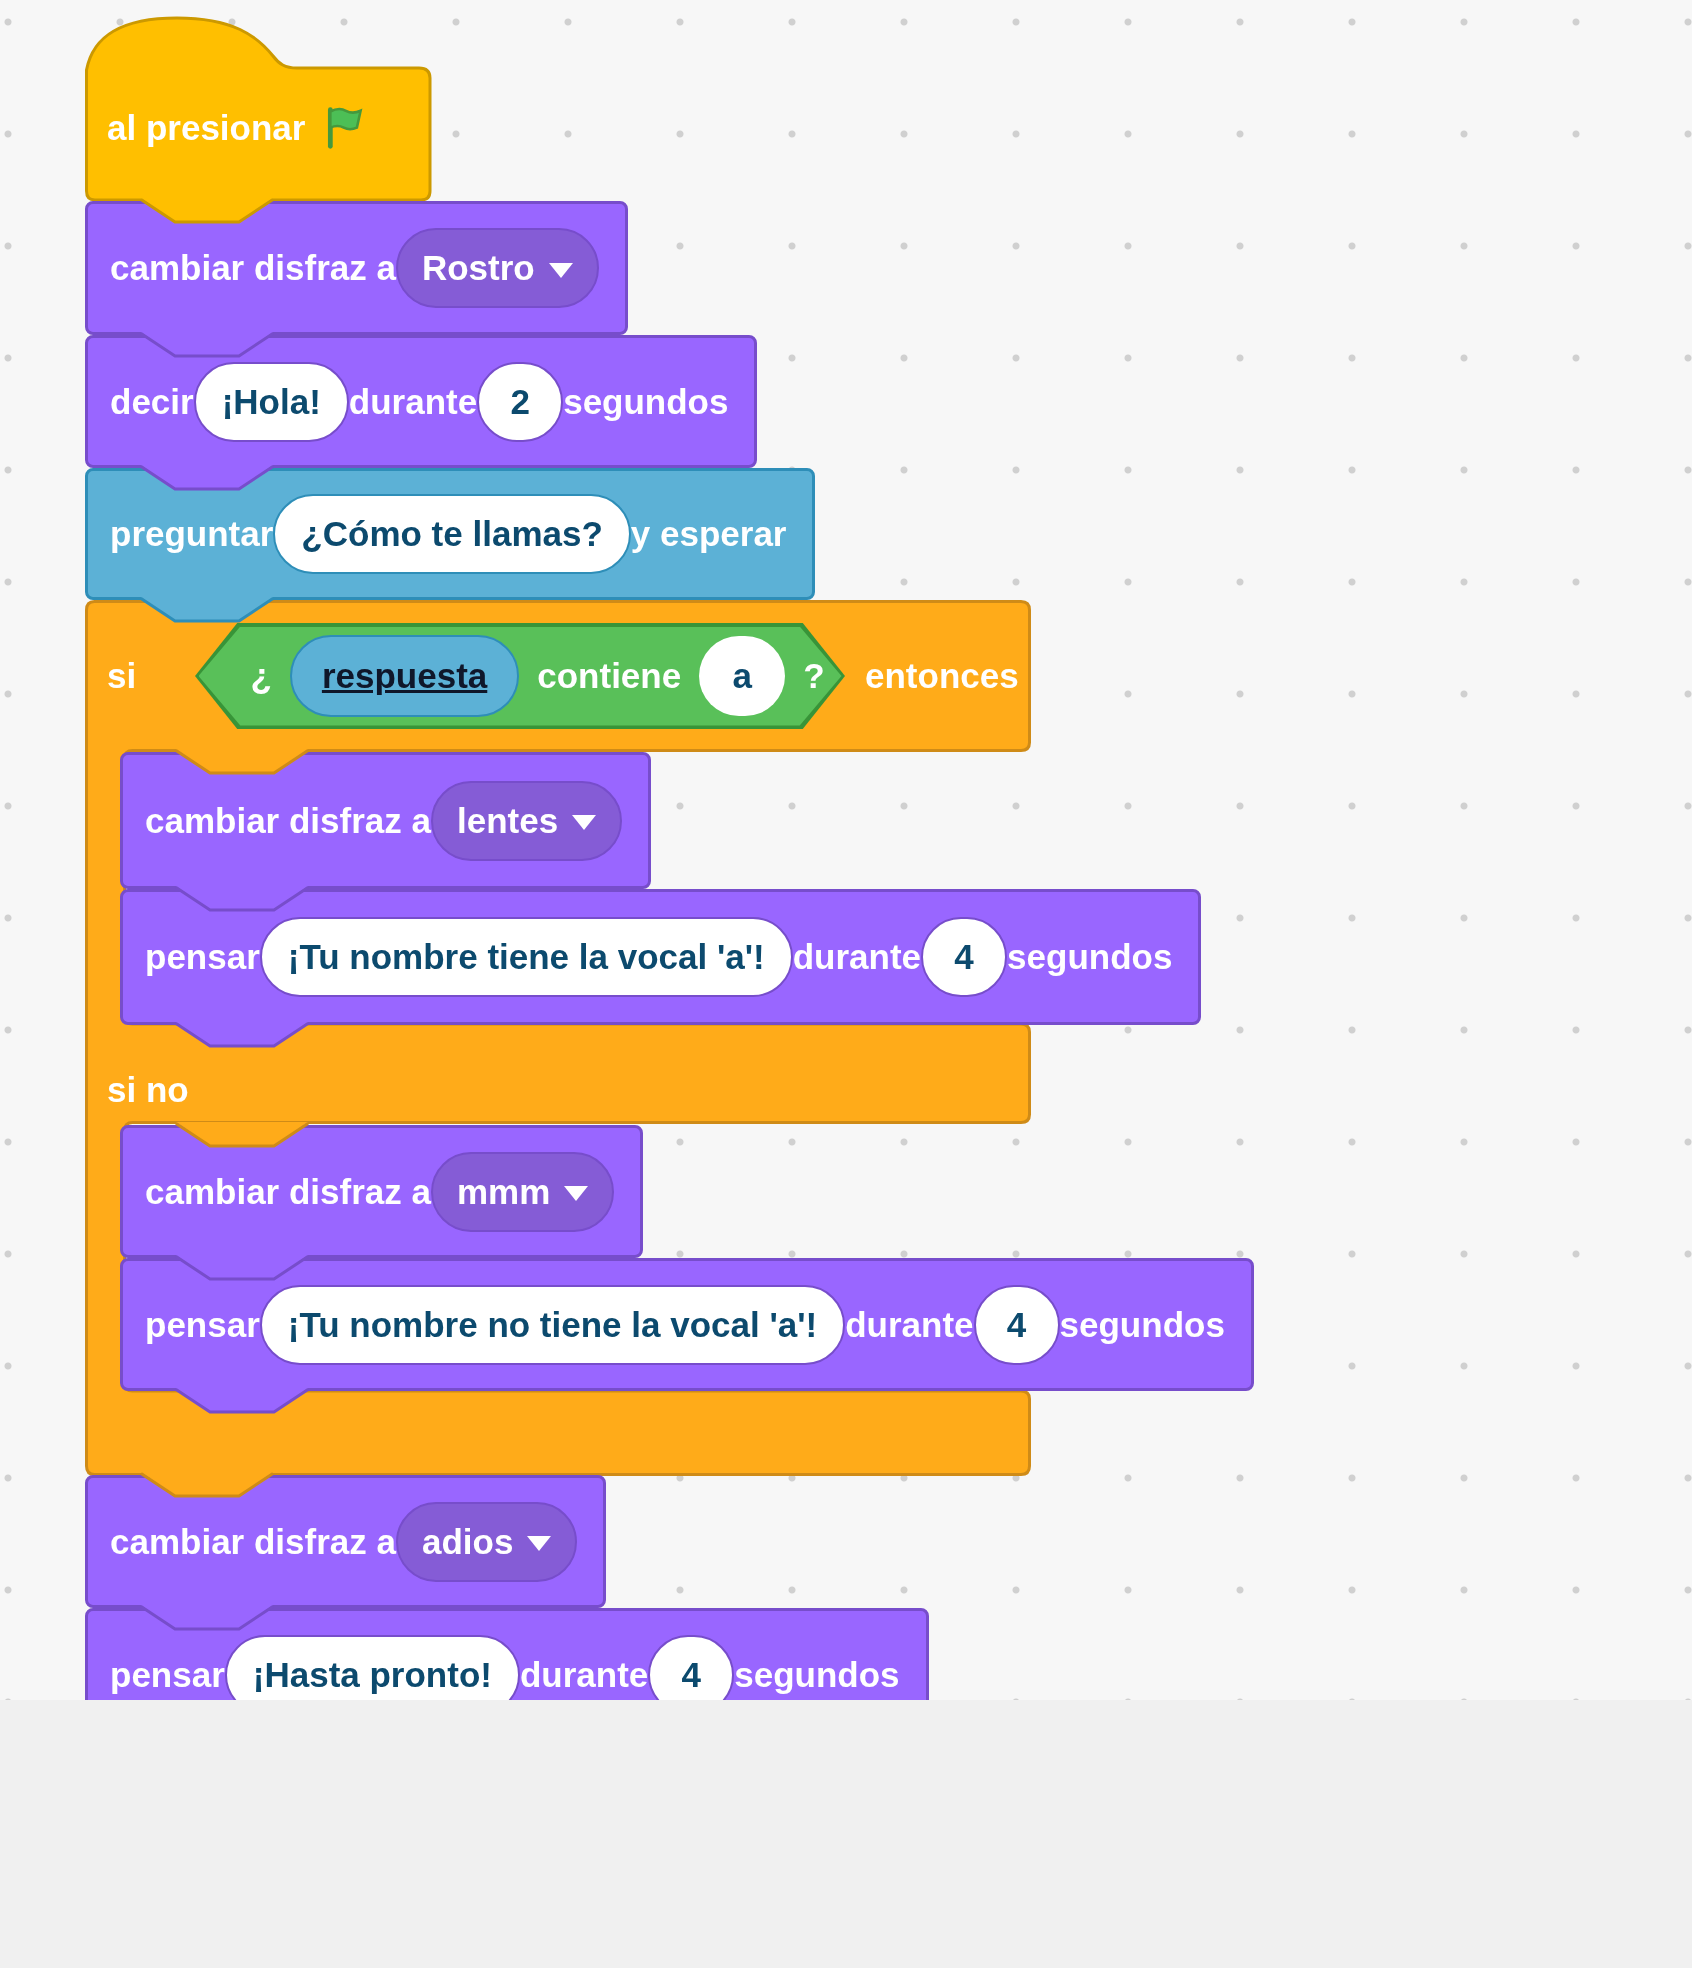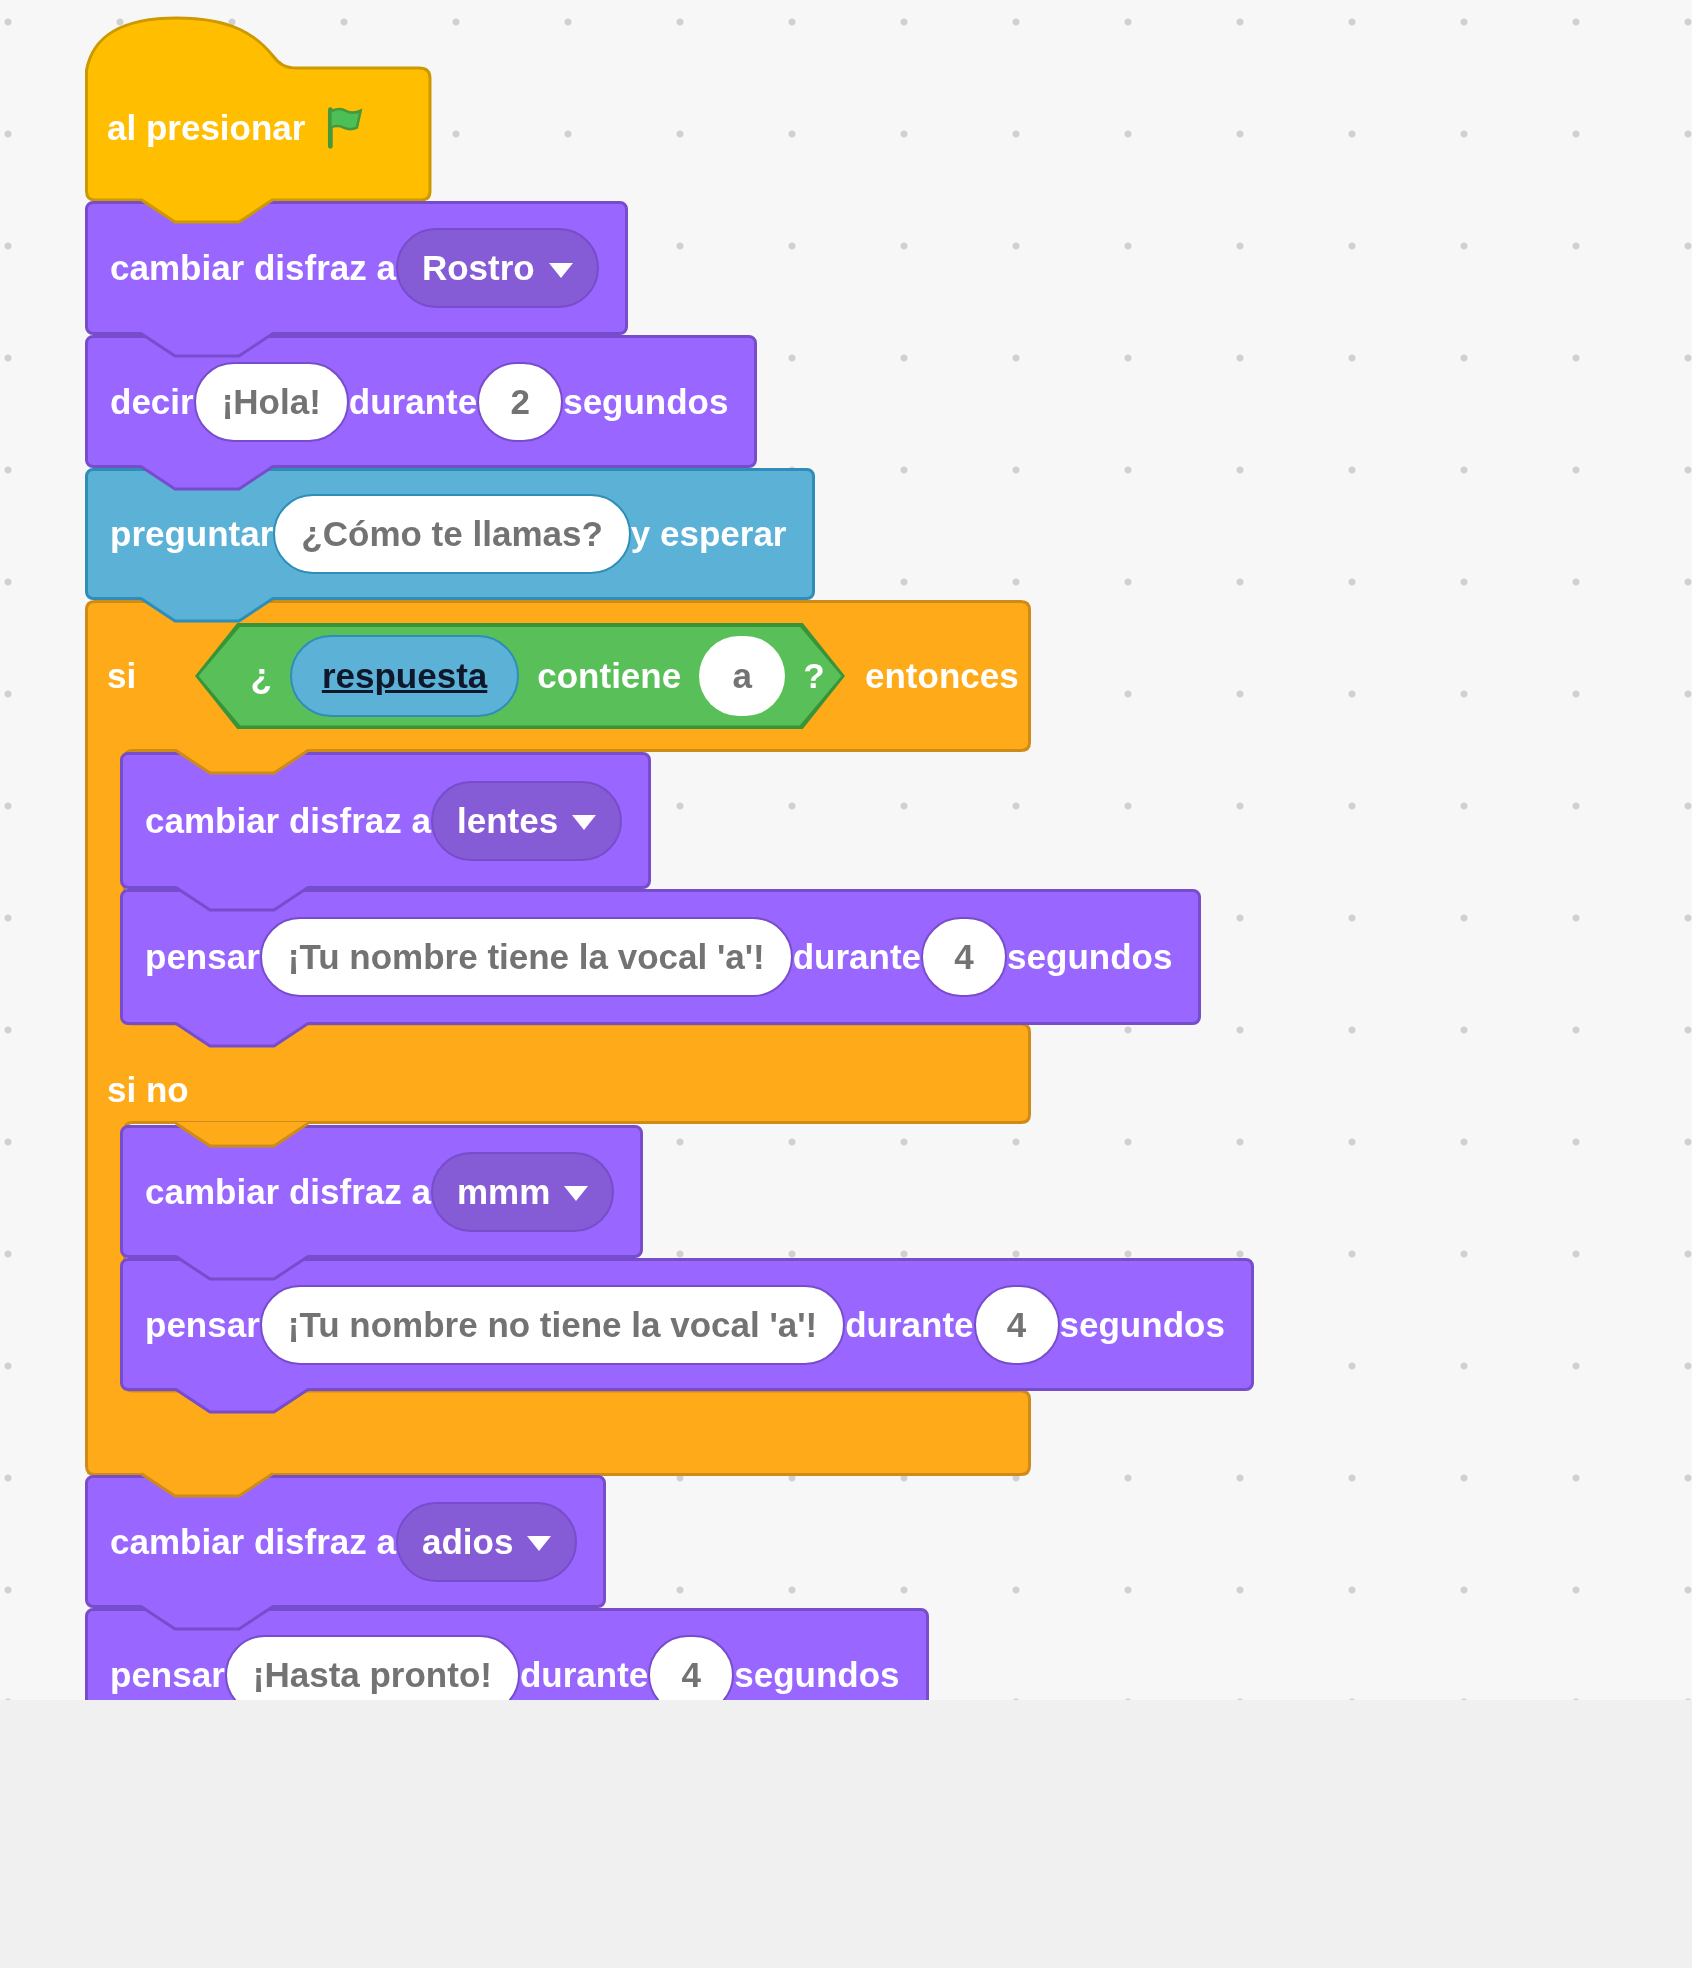--- a/index.html
+++ b/index.html
@@ -31,21 +31,21 @@
     box-sizing:border-box;
     z-index:2;
   }
   .looks  {--fill:#9966FF; --bd:#774DCB; --dd:#855CD6;}
   .sensing{--fill:#5CB1D6; --bd:#2E8EB8;}
   .control{--fill:#FFAB19; --bd:#CF8B17;}
   .lbl{color:#fff;}
   .val{
     background:#fff;height:80px;border-radius:40px;
     padding:0 26px;display:flex;align-items:center;justify-content:center;
-    color:#737373;border:2.5px solid var(--bd);box-sizing:border-box;
+    color:#0c4a6e;border:2.5px solid var(--bd);box-sizing:border-box;
   }
   .num{min-width:86px;padding:0 12px;}
   .dd{
     background:var(--dd);height:80px;border-radius:40px;
     padding:0 24px;display:flex;align-items:center;gap:14px;
     border:2.5px solid var(--bd);box-sizing:border-box;
   }
   .ddrect{
     background:transparent;height:80px;border-radius:10px;
     border:2.5px solid var(--bd);

